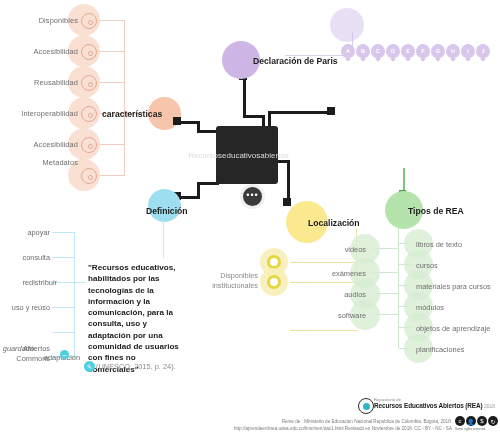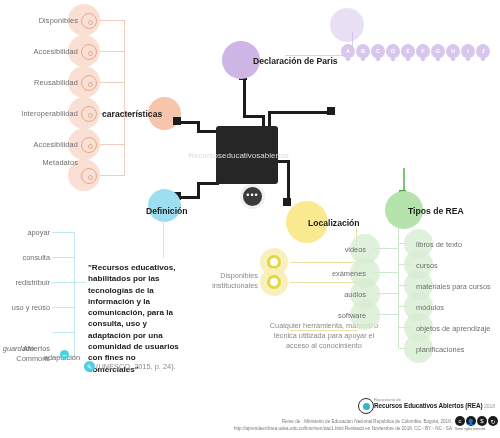--- a/index.html
+++ b/index.html
@@ -224,21 +224,21 @@
   <div class="stem-cyan" style="left:74px;top:282px;width:12px;height:1.4px;"></div>
   <div class="stem-cyan" style="left:52px;top:232px;width:23px;height:1.4px;"></div>
   <div class="stem-cyan" style="left:52px;top:257px;width:23px;height:1.4px;"></div>
   <div class="stem-cyan" style="left:52px;top:282px;width:23px;height:1.4px;"></div>
   <div class="stem-cyan" style="left:52px;top:307px;width:23px;height:1.4px;"></div>
   <div class="stem-cyan" style="left:52px;top:332px;width:23px;height:1.4px;"></div>
   <div class="stem-cyan" style="left:52px;top:357px;width:23px;height:1.4px;"></div>
 
   <div class="cc-label" style="left:0;top:228px;width:50px;">apoyar</div>
   <div class="cc-label" style="left:0;top:253px;width:50px;">consulta</div>
-  <div class="cc-label" style="left:0;top:278px;width:50px;">redistribuir</div>
+  <div class="cc-label" style="left:7px;top:278px;width:50px;">redistribuir</div>
   <div class="cc-label" style="left:0;top:303px;width:50px;">uso y reúso</div>
   <div class="cc-label" style="left:0;top:344px;width:34px;font-style:italic;">guardarlo</div>
   <div class="cc-label" style="left:0;top:353px;width:70px;padding-left:10px;">adaptación</div>
   <div class="cc-label" style="left:0;top:344px;width:50px;">Abiertos</div>
   <div class="cc-label" style="left:0;top:354px;width:50px;">Commons</div>
   <div id="cc-dot">–</div>
 
   <div id="quote">"Recursos educativos, habilitados por las tecnologías de la información y la comunicación, para la consulta, uso y adaptación por una comunidad de usuarios con fines no comerciales"</div>
   <div id="quote-pencil">✎</div>
   <div id="quote-src">(UNESCO, 2015, p. 24).</div>
@@ -254,21 +254,20 @@
   <div class="yellow-blob" style="left:260px;top:248px;width:28px;height:28px;"></div>
   <div class="yellow-ring" style="left:267px;top:255px;width:8px;height:8px;"></div>
 
   <div class="yellow-blob" style="left:260px;top:268px;width:28px;height:28px;"></div>
   <div class="yellow-ring" style="left:267px;top:275px;width:8px;height:8px;"></div>
   <div class="loc-label" style="left:180px;top:271px;width:78px;">
     <div>Disponibles</div>
     <div>institucionales</div>
   </div>
 
-  <div id="loc-note">Cualquier herramienta, material o técnica utilizada para apoyar el acceso al conocimiento</div>
 
   <div class="blob" style="left:385px;top:191px;width:38px;height:38px;background:#b4e3ac;"></div>
   <div class="hub-text" style="left:392px;top:206px;">Tipos de REA</div>
 
   <div class="stem-green" style="left:398px;top:228px;width:1.3px;height:120px;"></div>
 
   <div class="stem-green" style="left:372px;top:248px;width:27px;height:1.3px;"></div>
   <div class="stem-green" style="left:372px;top:272px;width:27px;height:1.3px;"></div>
   <div class="stem-green" style="left:372px;top:293px;width:27px;height:1.3px;"></div>
   <div class="stem-green" style="left:372px;top:314px;width:27px;height:1.3px;"></div>

